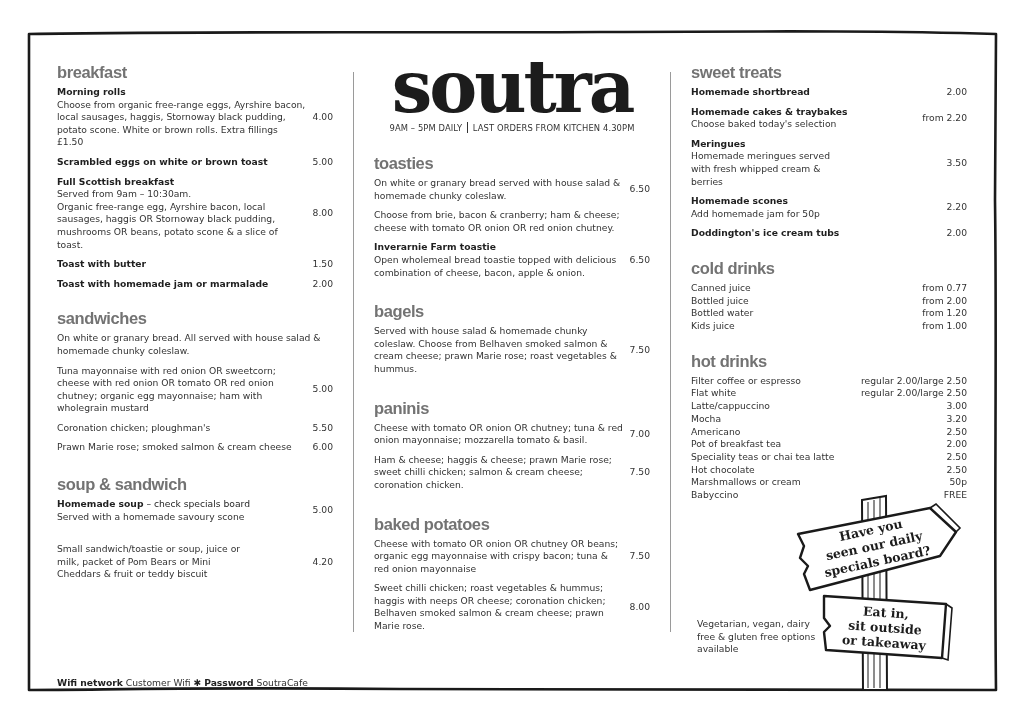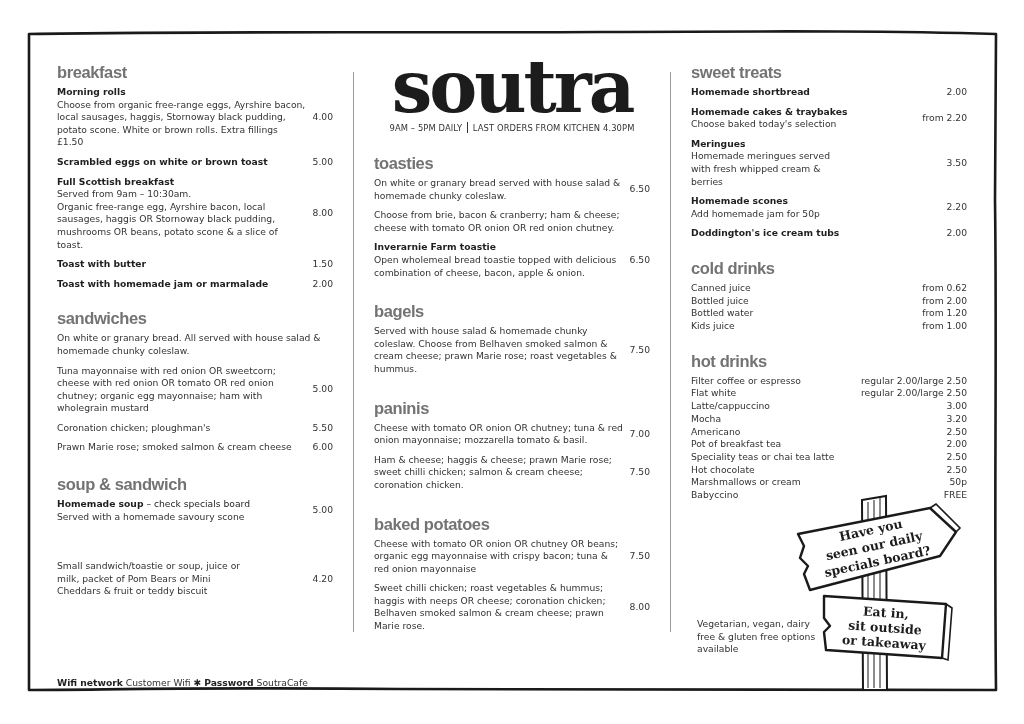--- a/index.html
+++ b/index.html
@@ -101,21 +101,21 @@
       <div class="price">5.50</div>
     </div>
     <div class="item mb0">
       <div class="item-body">
           <div class="desc">Prawn Marie rose; smoked salmon &amp; cream cheese</div>
         </div>
       <div class="price">6.00</div>
     </div>
   </section>
 
-  <section class="section" style="margin-bottom:37px">
+  <section class="section" style="margin-bottom:20px">
     <h2>soup &amp; sandwich</h2>
     <div class="item">
       <div class="item-body">
         <div class="name"><span>Homemade soup</span><span class="suffix"> – check specials board</span></div>
         <div class="desc">Served with a homemade savoury scone</div>
       </div>
       <div class="price">5.00</div>
     </div>
   </section>
 
@@ -245,21 +245,21 @@
           <div class="name">Doddington's ice cream tubs</div>
         </div>
       <div class="price">2.00</div>
     </div>
   </section>
 
   <section class="section" style="margin-bottom:18px">
     <h2>cold drinks</h2>
     <div class="simple-row">
         <span>Canned juice</span>
-        <span>from 0.62</span>
+        <span>from 0.77</span>
       </div>
     <div class="simple-row">
         <span>Bottled juice</span>
         <span>from 2.00</span>
       </div>
     <div class="simple-row">
         <span>Bottled water</span>
         <span>from 1.20</span>
       </div>
     <div class="simple-row">

